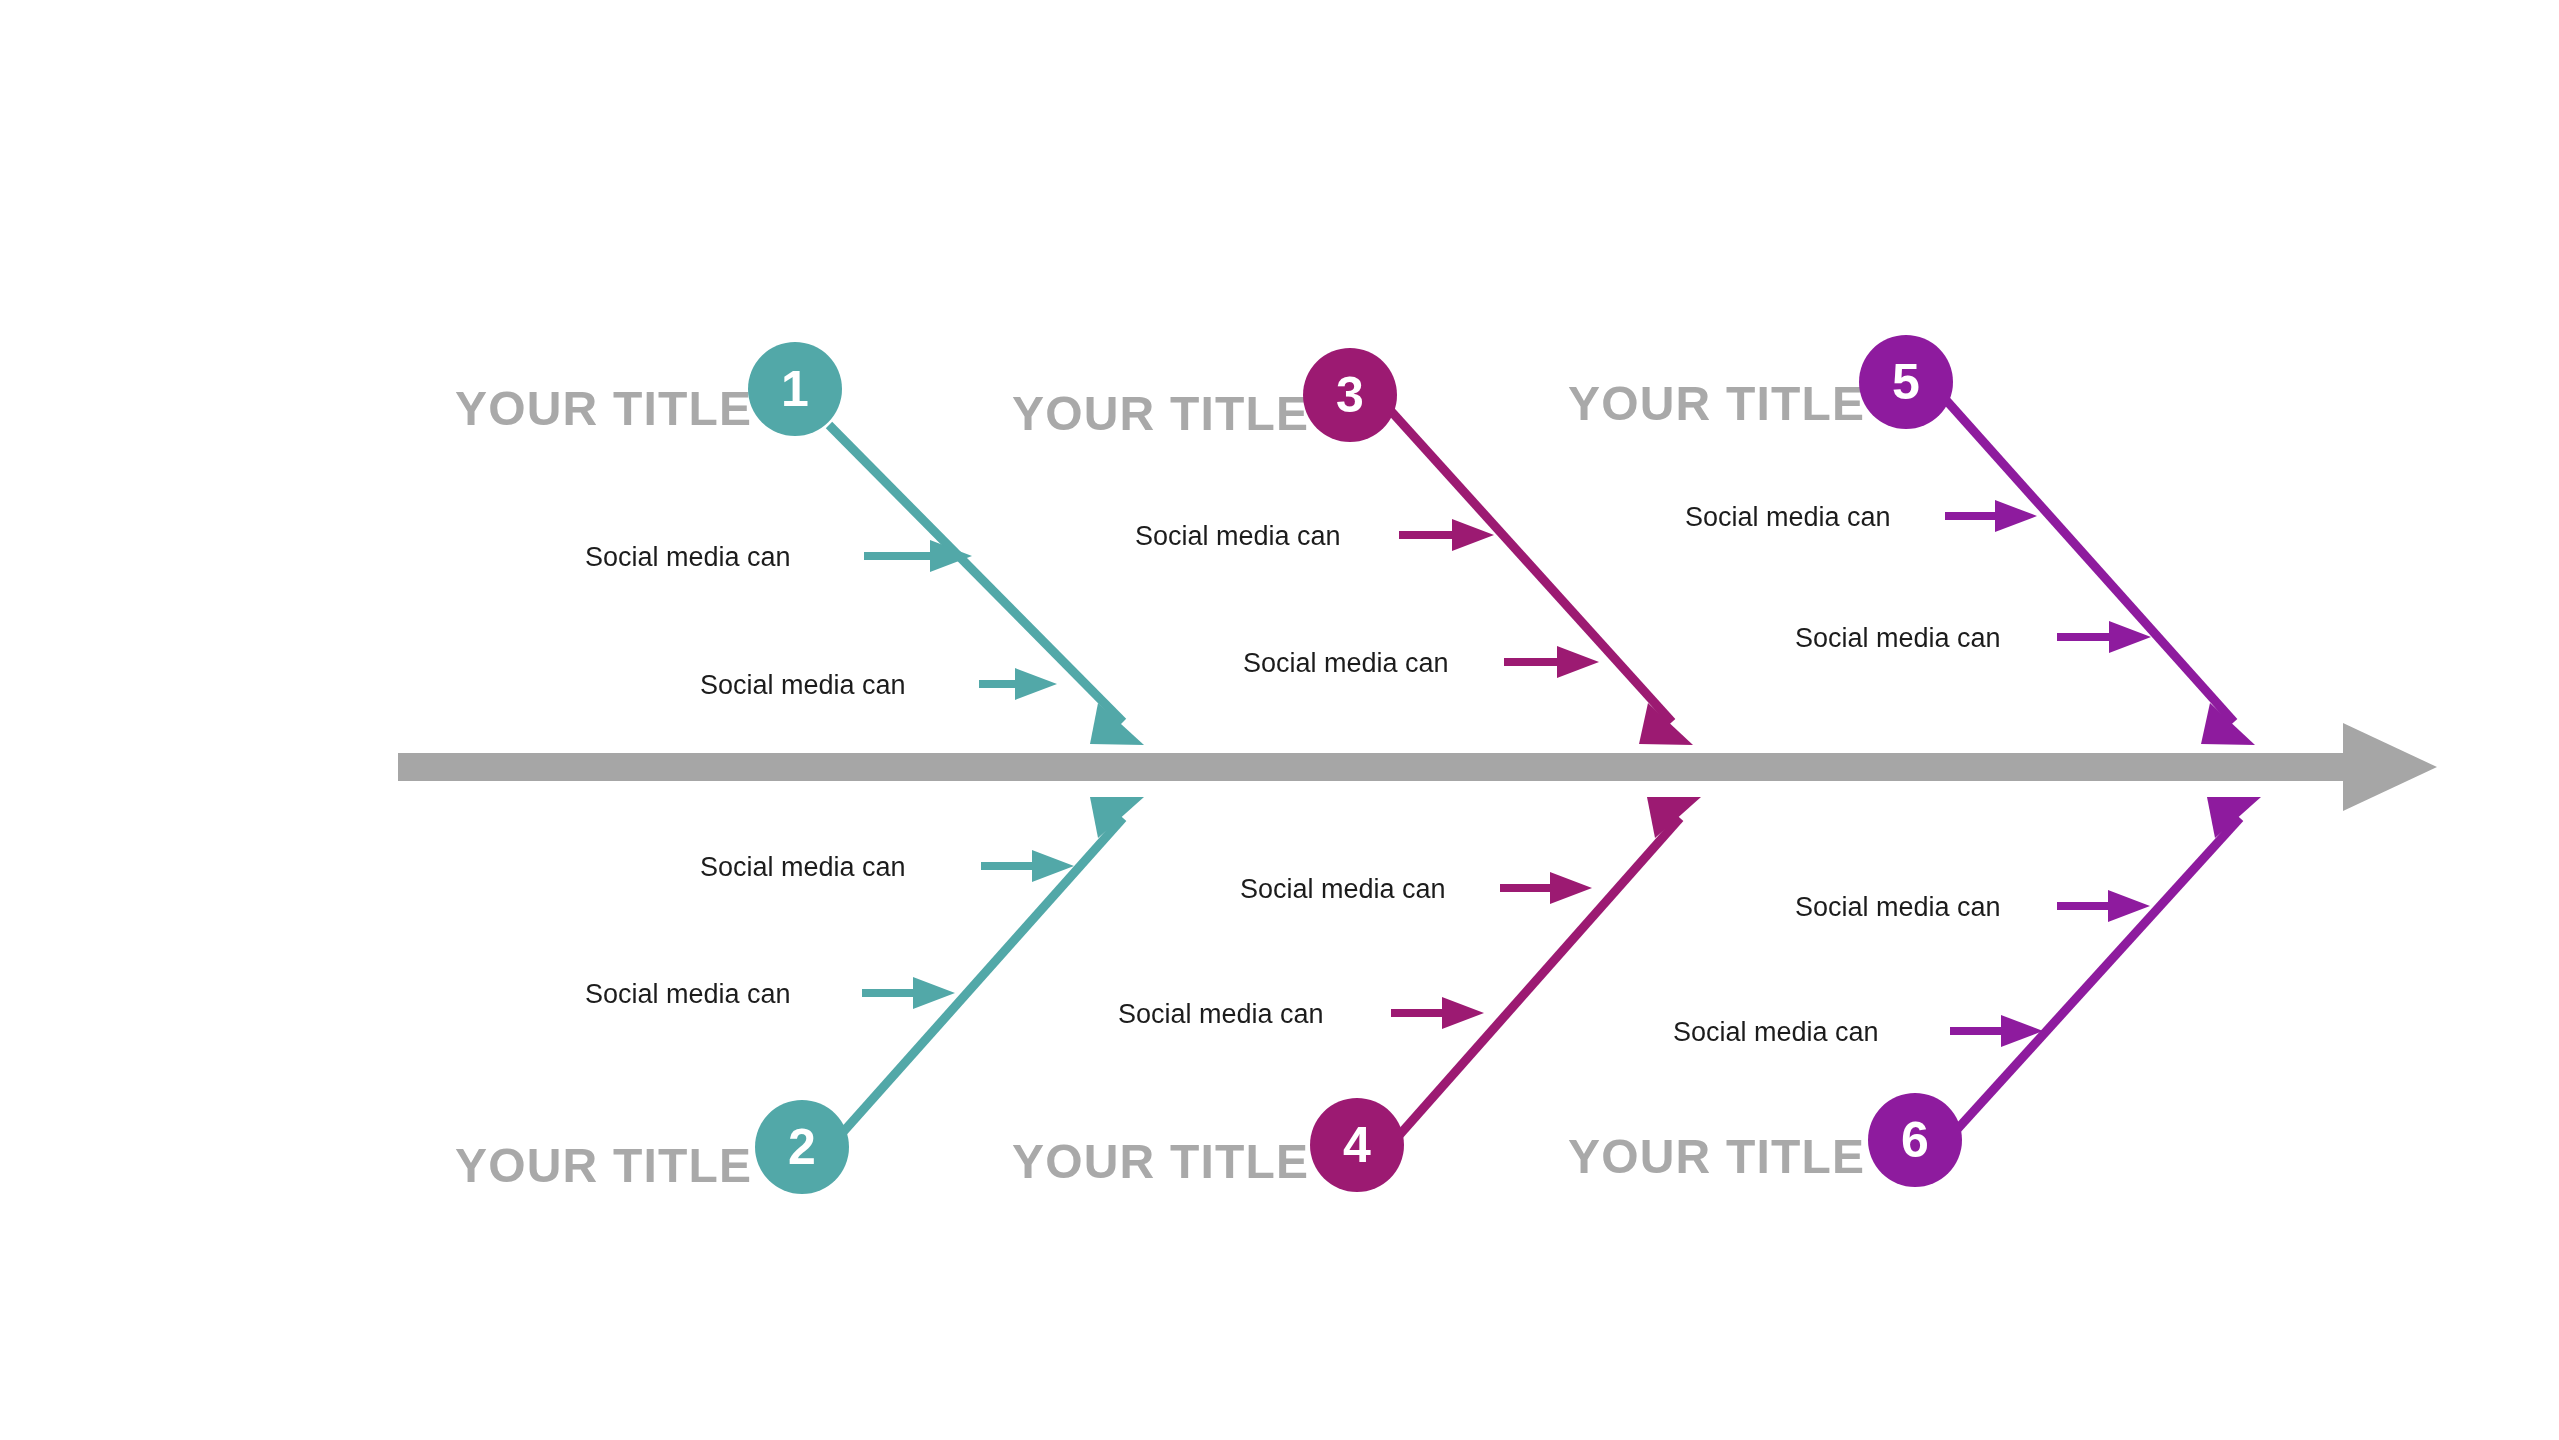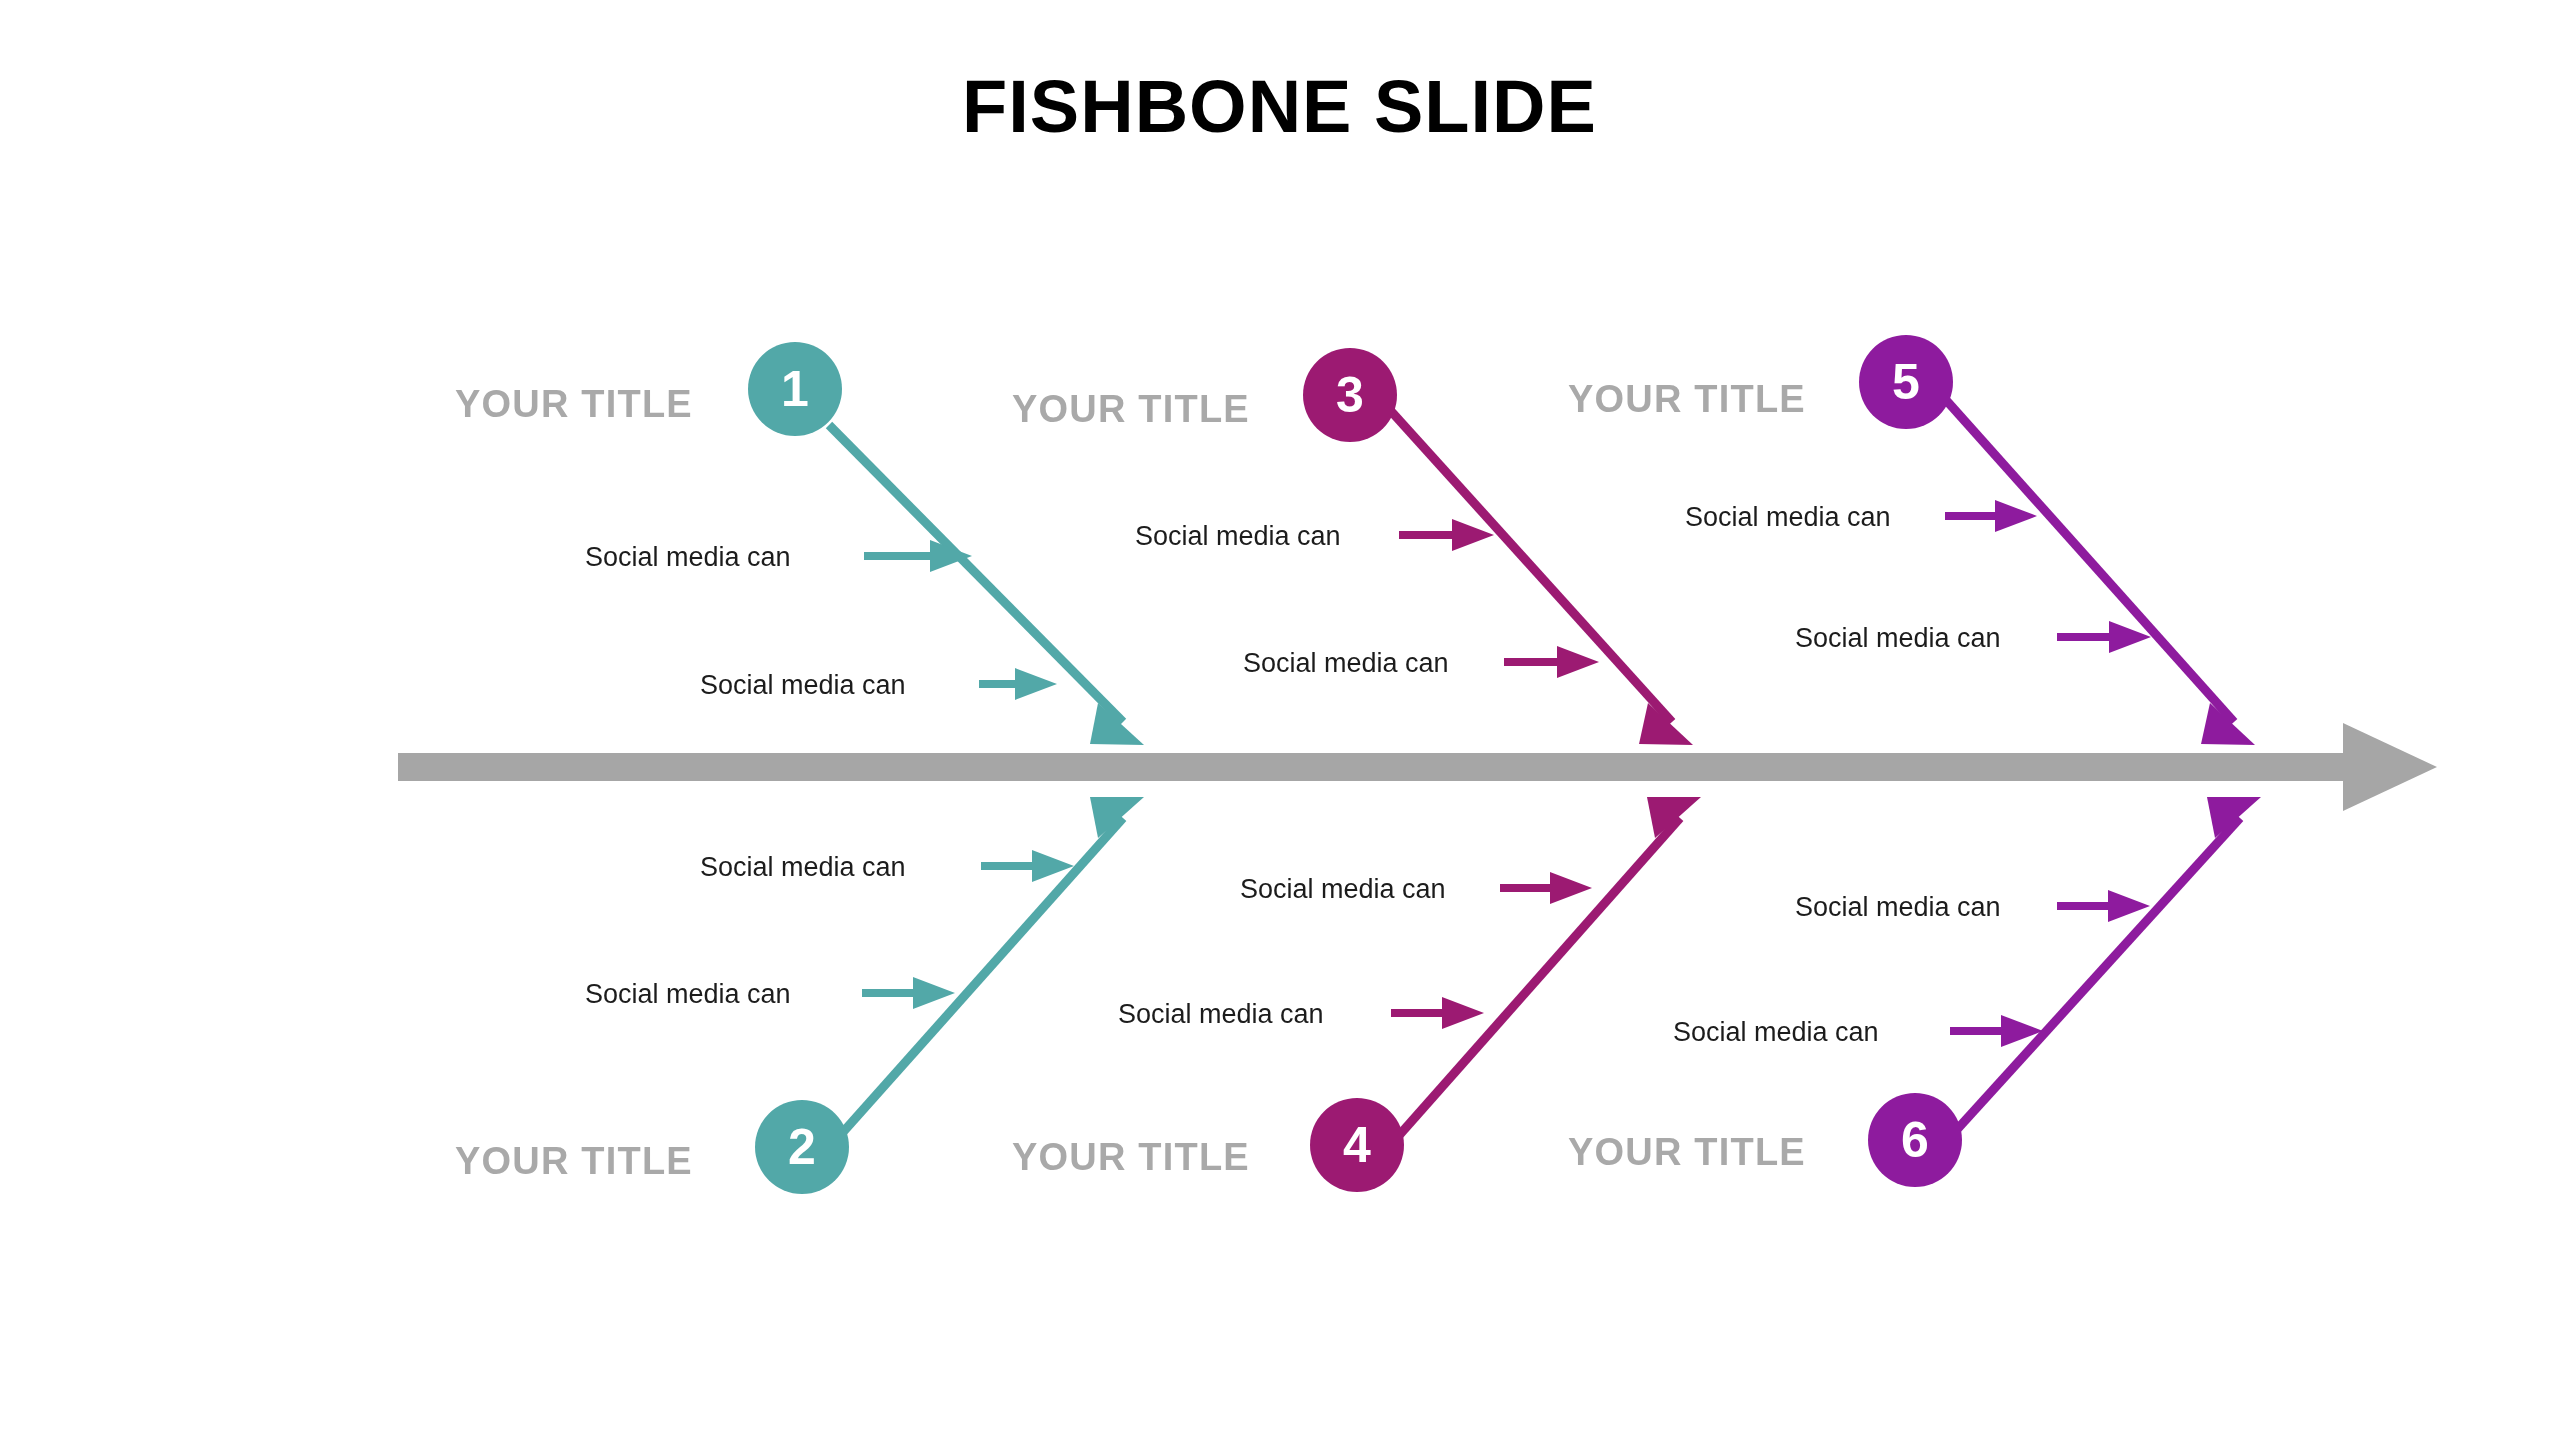--- a/index.html
+++ b/index.html
@@ -60,21 +60,21 @@
     justify-content: center;
     color: #ffffff;
     font-size: 50px;
     font-weight: bold;
     line-height: 1;
   }
 
   
   .branch-title {
     position: absolute;
-    font-size: 38px;
+    font-size: 48px;
     font-weight: bold;
     color: #a9a9a9;
     letter-spacing: 1.2px;
     white-space: nowrap;
     line-height: 1;
   }
 
   
   .cause-label {
     position: absolute;
@@ -82,21 +82,20 @@
     color: #1c1c1c;
     white-space: nowrap;
     line-height: 1;
   }
 </style>
 </head>
 <body>
 
 <div id="slide">
 
-  <div id="slide-title">FISHBONE SLIDE</div>
 
   <svg id="diagram-svg" viewBox="0 0 2559 1440">
 
     <g>
       <rect x="398" y="753" width="1945" height="28" fill="#a6a6a6"></rect>
       <polygon points="2343,723 2343,811 2437,767" fill="#a6a6a6"></polygon>
     </g>
 
     <g>
       <line x1="829" y1="425" x2="1123" y2="722" stroke="#52a8a8" stroke-width="9"></line>

